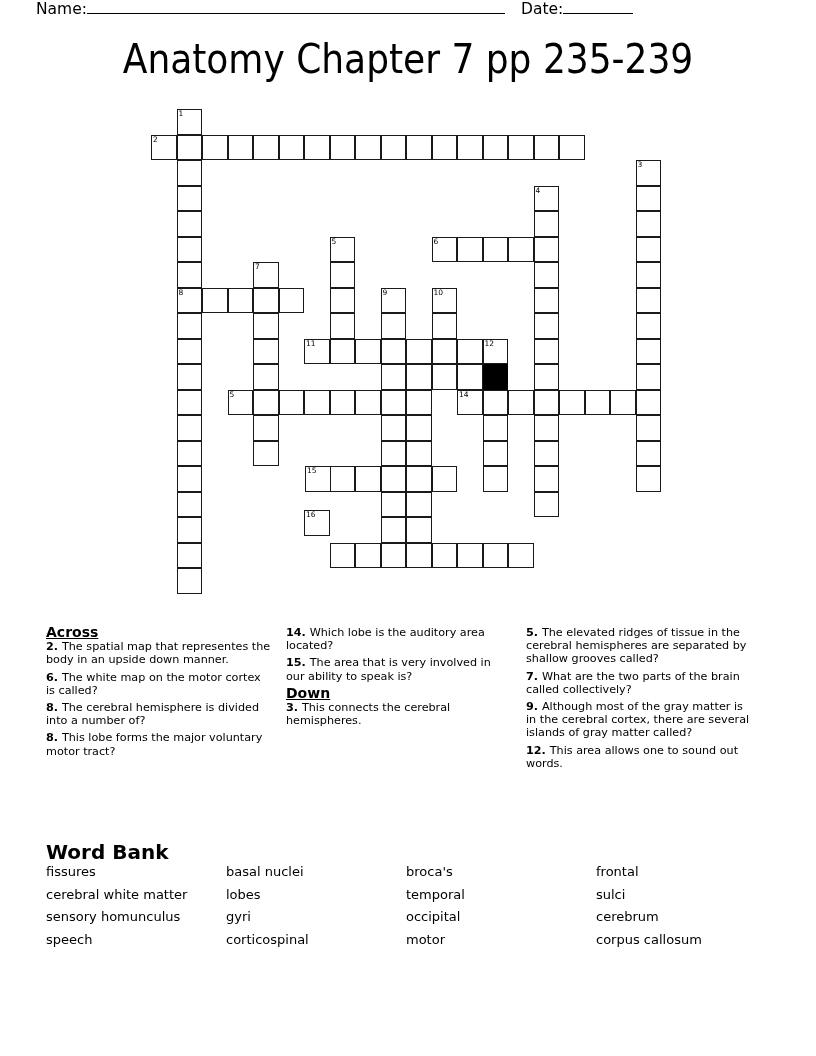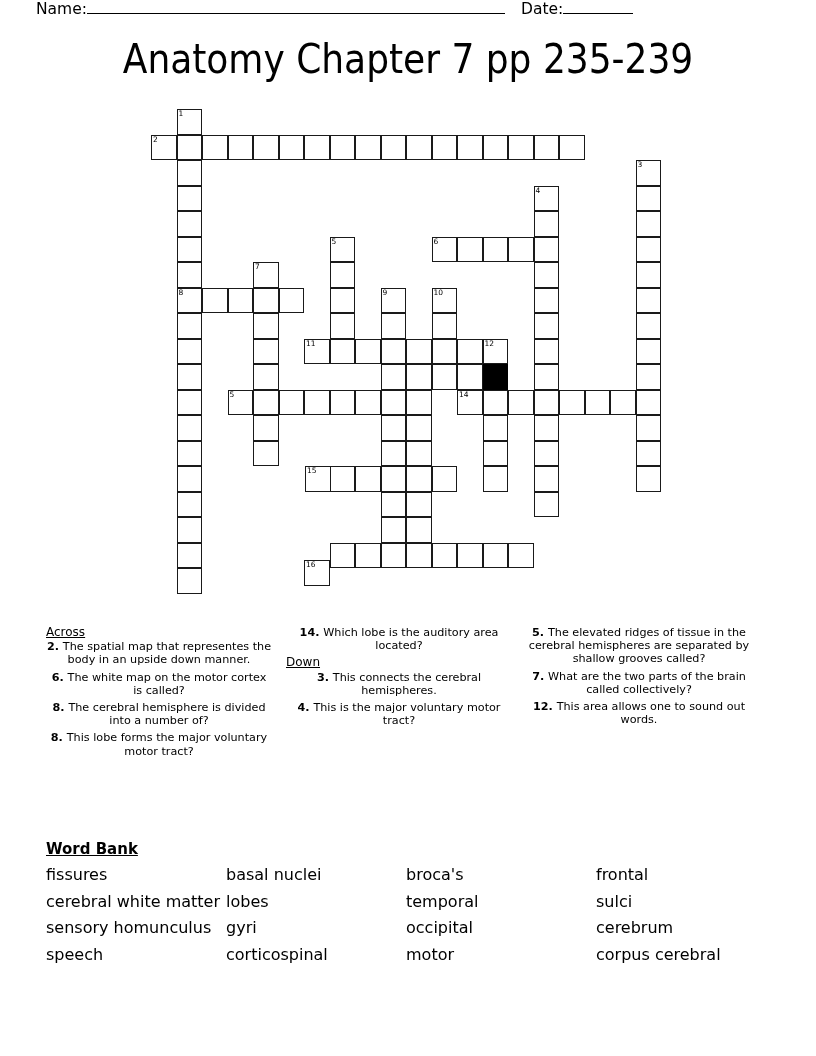--- a/index.html
+++ b/index.html
@@ -83,51 +83,49 @@
     display: flex;
     gap: 0px;
     font-size: 11.2px;
     line-height: 13.2px;
   }
   .clue-col {
     width: 240px;
     padding-right: 14px;
   }
   .clue-head {
-    font-weight: normal;
+    font-weight: bold;
     text-decoration: underline;
-    font-size: 12px;
+    font-size: 14px;
     margin-bottom: 1px;
     display: block;
   }
   .clue {
     margin-bottom: 4px;
-    text-align: center;
+    text-align: left;
   }
   .clue b { font-weight: bold; }
 
   
   #wordbank {
     position: absolute;
     left: 46px;
     top: 840px;
     width: 724px;
   }
   .wb-head {
     font-weight: bold;
-    text-decoration: underline;
-    font-size: 15px;
+    font-size: 20px;
     display: block;
-    margin-bottom: 7px;
   }
   .wb-grid {
     display: grid;
     grid-template-columns: 180px 180px 190px 174px;
     row-gap: 7.5px;
-    font-size: 16px;
+    font-size: 13px;
   }
   .wb-word { white-space: nowrap; }
 </style>
 </head>
 <body>
 
 <div class="namebar">
   <span class="lbl">Name:</span>
   <span class="rule rule-name"></span>
   <span class="gap"></span>
@@ -287,21 +285,21 @@
     <div class="cell" style="left: 533.5px; top: 466px;"></div>
     <div class="cell" style="left: 635.5px; top: 466px;"></div>
     <div class="cell" style="left: 176.5px; top: 491.5px;"></div>
     <div class="cell" style="left: 380.5px; top: 491.5px;"></div>
     <div class="cell" style="left: 406px; top: 491.5px;"></div>
     <div class="cell" style="left: 533.5px; top: 491.5px;"></div>
     <div class="cell" style="left: 176.5px; top: 517px;"></div>
     <div class="cell" style="left: 380.5px; top: 517px;"></div>
     <div class="cell" style="left: 406px; top: 517px;"></div>
     <div class="cell" style="left: 176.5px; top: 542.5px;"></div>
-    <div class="cell" style="left: 304px; top: 560px;">
+    <div class="cell" style="left: 304px; top: 510px;">
       <span class="num">16</span>
     </div>
     <div class="cell" style="left: 329.5px; top: 542.5px;"></div>
     <div class="cell" style="left: 355px; top: 542.5px;"></div>
     <div class="cell" style="left: 380.5px; top: 542.5px;"></div>
     <div class="cell" style="left: 406px; top: 542.5px;"></div>
     <div class="cell" style="left: 431.5px; top: 542.5px;"></div>
     <div class="cell" style="left: 457px; top: 542.5px;"></div>
     <div class="cell" style="left: 482.5px; top: 542.5px;"></div>
     <div class="cell" style="left: 508px; top: 542.5px;"></div>
@@ -311,27 +309,28 @@
 <div id="clues">
   <div class="clue-col">
       <span class="clue-head">Across</span>
       <div class="clue"><b>2. </b><span>The spatial map that representes the body in an upside down manner.</span></div>
       <div class="clue"><b>6. </b><span>The white map on the motor cortex is called?</span></div>
       <div class="clue"><b>8. </b><span>The cerebral hemisphere is divided into a number of?</span></div>
       <div class="clue"><b>8. </b><span>This lobe forms the major voluntary motor tract?</span></div>
     </div>
   <div class="clue-col">
       <div class="clue"><b>14. </b><span>Which lobe is the auditory area located?</span></div>
+      <div class="clue"><b>15. </b><span>The area that is very involved in our ability to speak is?</span></div>
       <span class="clue-head">Down</span>
       <div class="clue"><b>3. </b><span>This connects the cerebral hemispheres.</span></div>
-      <div class="clue"><b>4. </b><span>This is the major voluntary motor tract?</span></div>
     </div>
   <div class="clue-col">
       <div class="clue"><b>5. </b><span>The elevated ridges of tissue in the cerebral hemispheres are separated by shallow grooves called?</span></div>
       <div class="clue"><b>7. </b><span>What are the two parts of the brain called collectively?</span></div>
+      <div class="clue"><b>9. </b><span>Although most of the gray matter is in the cerebral cortex, there are several islands of gray matter called?</span></div>
       <div class="clue"><b>12. </b><span>This area allows one to sound out words.</span></div>
     </div>
 </div>
 
 <div id="wordbank">
   <span class="wb-head">Word Bank</span>
   <div class="wb-grid">
       <div class="wb-word">fissures</div>
       <div class="wb-word">basal nuclei</div>
       <div class="wb-word">broca's</div>
@@ -340,15 +339,15 @@
       <div class="wb-word">lobes</div>
       <div class="wb-word">temporal</div>
       <div class="wb-word">sulci</div>
       <div class="wb-word">sensory homunculus</div>
       <div class="wb-word">gyri</div>
       <div class="wb-word">occipital</div>
       <div class="wb-word">cerebrum</div>
       <div class="wb-word">speech</div>
       <div class="wb-word">corticospinal</div>
       <div class="wb-word">motor</div>
-      <div class="wb-word">corpus cerebral</div>
+      <div class="wb-word">corpus callosum</div>
     </div>
 </div>
 
 </body></html>

